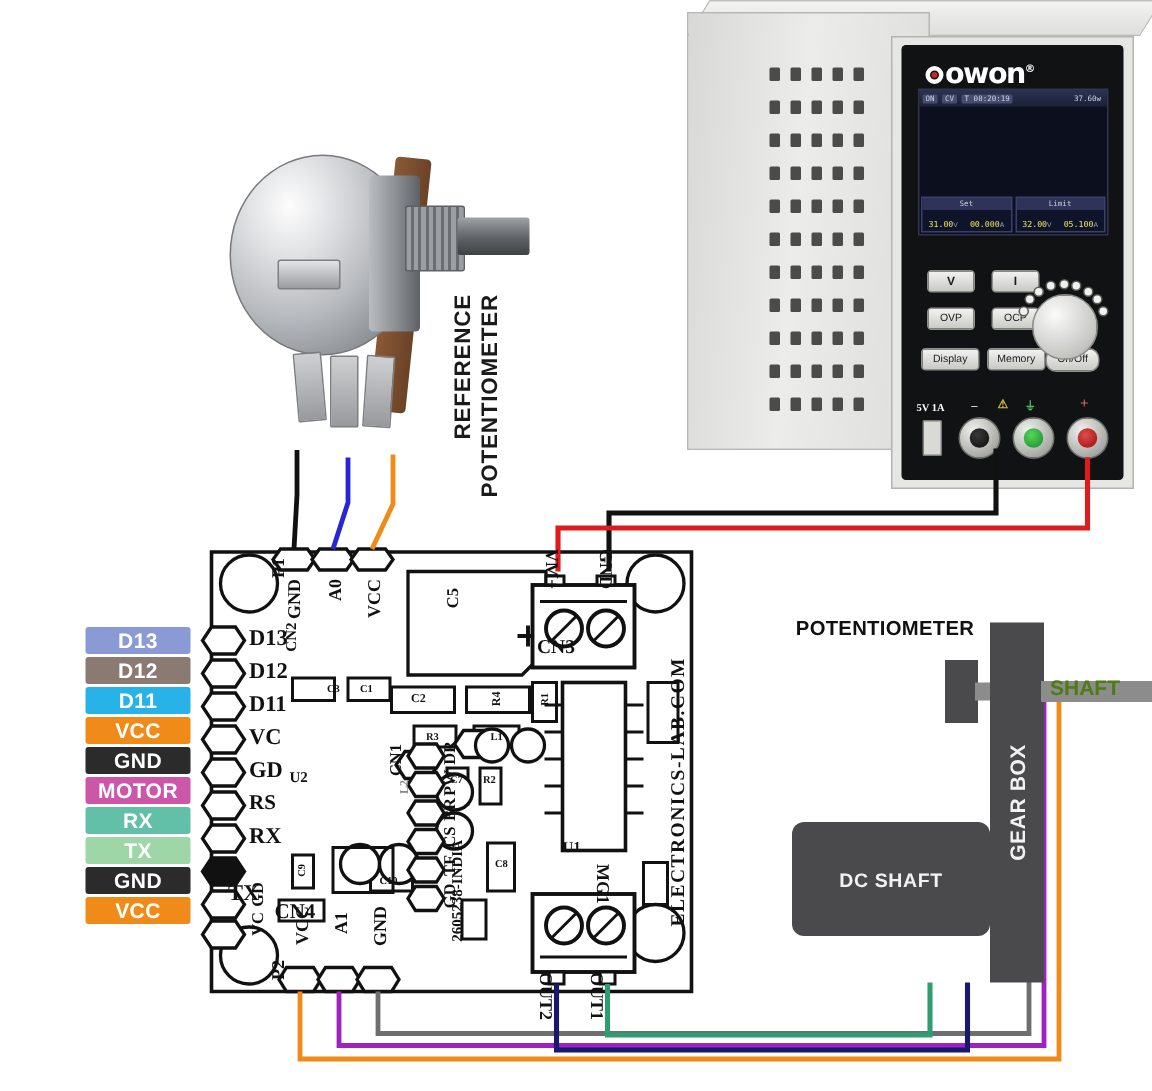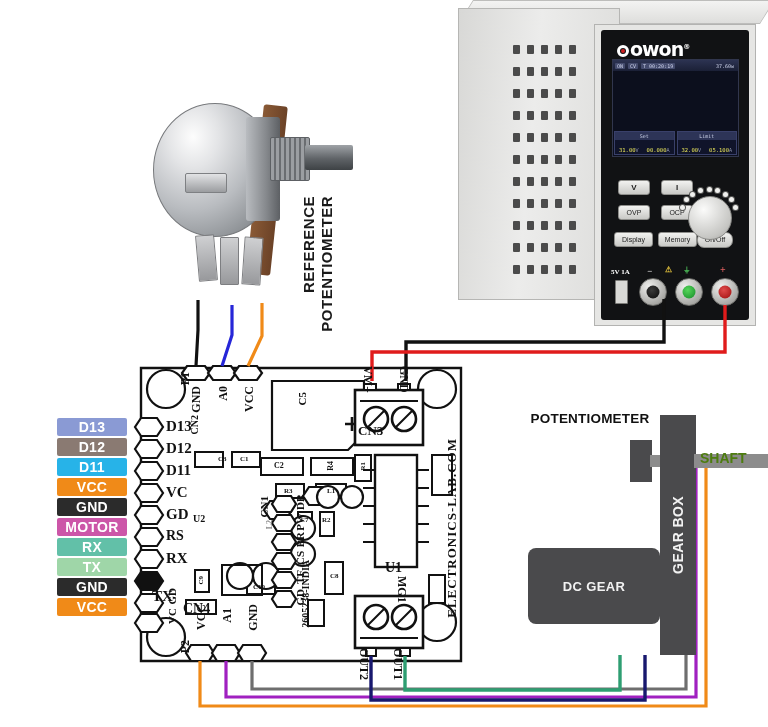--- a/index.html
+++ b/index.html
@@ -425,21 +425,21 @@
       <div class="silk" style="left: 166px; top: 528px; font-size: 14px;">RS</div>
       <div class="silk" style="left: 166px; top: 550px; font-size: 15px;">RX</div>
       <div class="silk" style="left: 152px; top: 588px; font-size: 15px;">TX</div>
       <div class="silk vt" style="left: 166px; top: 588px; font-size: 11px;">GD</div>
       <div class="silk vt" style="left: 166px; top: 608px; font-size: 11px;">VC</div>
     </div>
   </div>
 <div class="silk" style="left:189px;top:415px;font-size:10px"><span class="vt">CN2</span></div>
 
 <div class="silk" style="left:193px;top:513px;font-size:10px">U2</div>
-<div class="silk" style="left:385px;top:560px;font-size:14px">U1</div>
+<div class="silk" style="left:375px;top:560px;font-size:10px">U1</div>
 
 <div class="silk" style="left:258px;top:496px;font-size:11px"><span class="vt">CN1</span></div>
 <div id="cn1-labels">
     <div class="silk vt" style="left: 294px; top: 494px; font-size: 11px;">DR</div>
     <div class="silk vt" style="left: 294px; top: 513px; font-size: 11px;">PW</div>
     <div class="silk vt" style="left: 294px; top: 532px; font-size: 11px;">BR</div>
     <div class="silk vt" style="left: 294px; top: 551px; font-size: 11px;">CS</div>
     <div class="silk vt" style="left: 294px; top: 570px; font-size: 11px;">TF</div>
     <div class="silk vt" style="left: 294px; top: 589px; font-size: 11px;">GD</div>
   </div>
@@ -484,14 +484,14 @@
 <div class="abs" style="left:650px;top:455px;width:16px;height:12px;background:#8c8c8c"></div>
 
 <div class="blk" style="left:660px;top:415px;width:36px;height:240px">
   <span class="vt" style="font-weight:bold;font-size:14px">GEAR BOX</span>
 </div>
 
 <div class="abs" style="left:694px;top:454px;width:74px;height:14px;background:#8c8c8c"></div>
 <div class="abs" style="left:700px;top:450px;font-size:14px;font-weight:bold;color:#4d7c0f">SHAFT</div>
 
 <div class="blk" style="left:528px;top:548px;width:132px;height:76px;border-radius:8px">
-  <span>DC GEAR</span>
+  <span>DC SHAFT</span>
 </div>
 
 </body></html>

